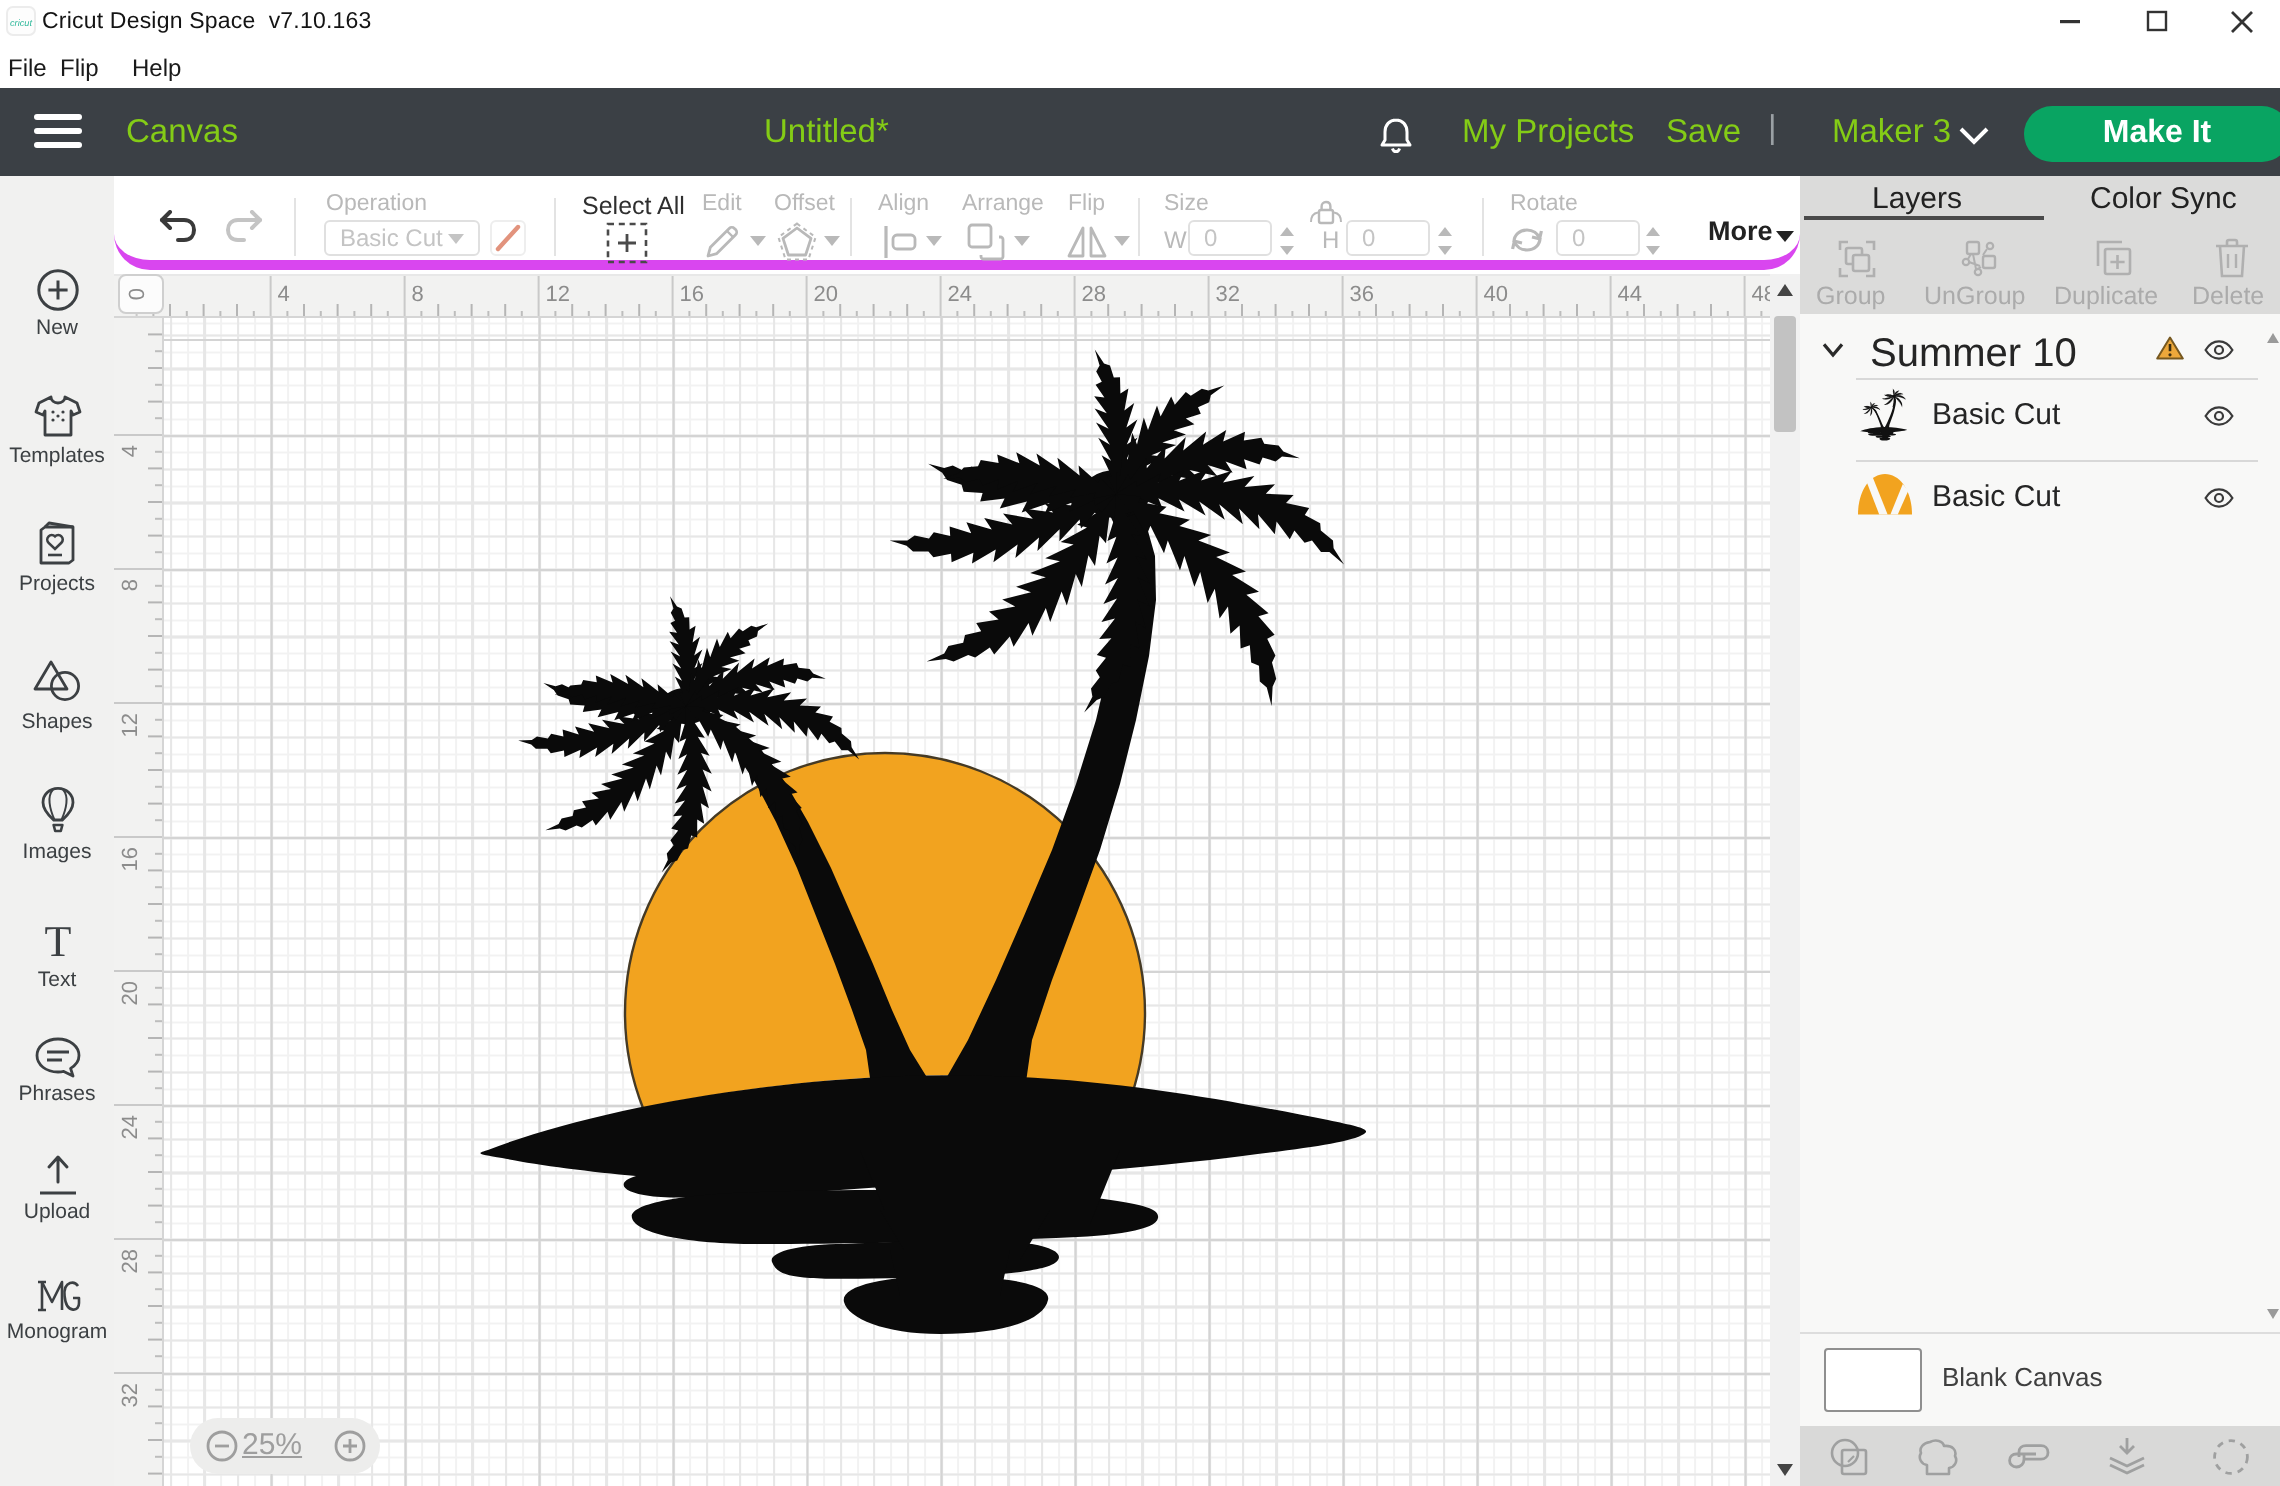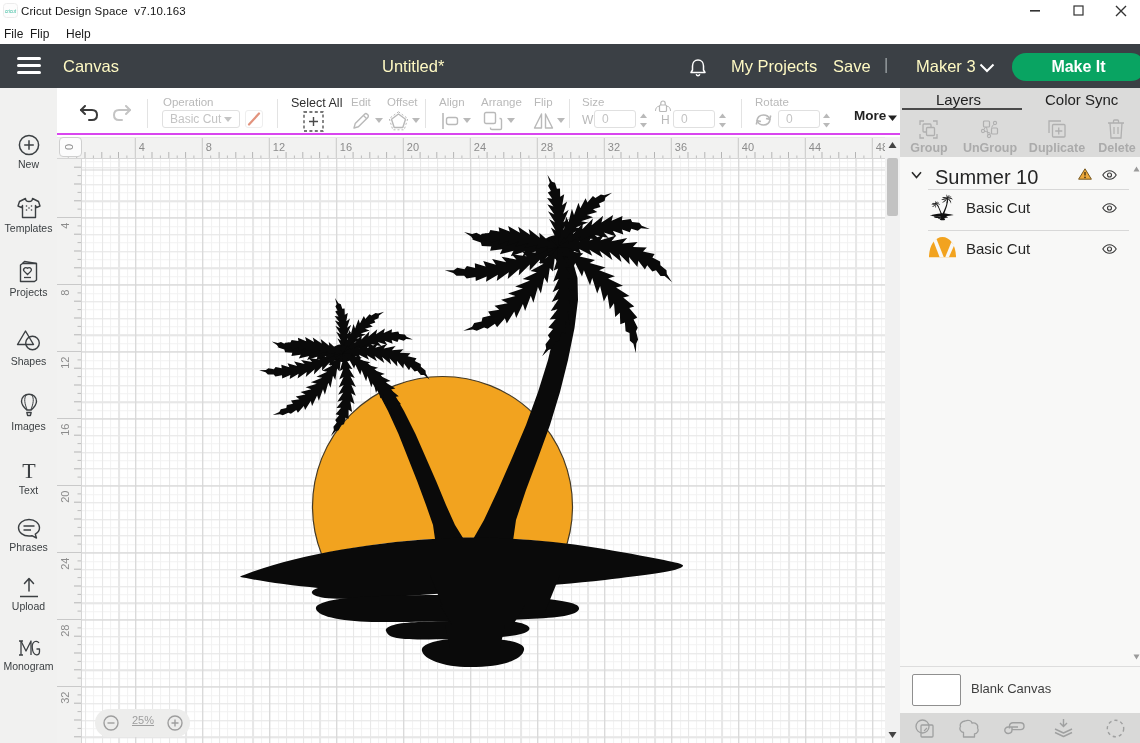--- a/index.html
+++ b/index.html
@@ -11,27 +11,27 @@
   #titlebar { left:0; top:0; width:1140px; height:22px; background:#fff; }
   #titletxt { left:21px; top:5px; font-size:11.5px; color:#141414; letter-spacing:0.1px;}
   #applogo { left:4px; top:7px; }
   #winbtns { right:0; top:0; }
   
   #menubar { left:0; top:22px; width:1140px; height:22px; background:#fff;
     font-size:12px; color:#1a1a1a; }
   #menubar span { position:absolute; top:5px; }
   
   #header { left:0; top:44px; width:1140px; height:44px; background:#3b4045; color:#fff; overflow:hidden;}
-  #header .htxt { position:absolute; font-size:16.5px; color:#fef9c3; }
+  #header .htxt { position:absolute; font-size:16.5px; color:#84cc16; }
   #makeit { position:absolute; left:1012px; top:9px; width:133px; height:28px;
     background:#09a462; border-radius:14px; color:#fff; font-size:16px; font-weight:bold;
     text-align:center; line-height:28px; }
   
   #toolbar { left:57px; top:88px; width:843px; height:47px; background:#fff;
-    border-bottom:2px solid #d946ef; }
+    border-bottom:5px solid #d946ef;border-radius:18px; }
   .tlabel { position:absolute; font-size:11.5px; color:#b9b9b9; top:8px; }
   .tlabel.dark { color:#2f2f2f; font-size:12.5px; }
   .tsep { position:absolute; top:11px; height:29px; width:1px; background:#e3e3e3; }
   .tinput { position:absolute; top:22px; height:18px; border:1px solid #e0e0e0;
     border-radius:3px; background:#fff; color:#c4c4c4; font-size:12px; line-height:16px;
     padding-left:7px; }
   
   #sidebar { left:0; top:88px; width:57px; height:655px; background:#f1f1f0; }
   .sbitem { position:absolute; width:57px; text-align:center; color:#3c4043;margin-top:32px; }
   .sbitem svg { margin:0 auto; }
@@ -50,31 +50,31 @@
     background-image:
       repeating-linear-gradient(to right, #d4d4d4 0 1px, transparent 1px 67px),
       repeating-linear-gradient(to bottom, #d4d4d4 0 1px, transparent 1px 67px),
       repeating-linear-gradient(to right, #e7e7e7 0 1px, transparent 1px 16.75px),
       repeating-linear-gradient(to bottom, #e7e7e7 0 1px, transparent 1px 16.75px),
       repeating-linear-gradient(to right, #f2f2f2 0 1px, transparent 1px 8.375px),
       repeating-linear-gradient(to bottom, #f2f2f2 0 1px, transparent 1px 8.375px);
     background-position: 53.3px 0, 0 58.5px, 3.05px 0, 0 8.25px, 3.05px 0, 0 8.25px; }
   #zoompill { position:absolute; left:13px; top:550px; width:95px; height:28px;
     background:#ededec; border-radius:14px; color:#9e9e9e; }
-  #zoompill .pct { position:absolute; left:37px; top:5px; font-size:11px; color:#9e9e9e;text-decoration:underline;}
+  #zoompill .pct { position:absolute; left:26px; top:5px; font-size:15px; color:#9e9e9e;text-decoration:underline;}
   
   #vscroll { left:885px; top:137px; width:15px; height:606px; background:#f1f1f1; }
   #vthumb { position:absolute; left:2px; top:21px; width:11px; height:58px; background:#c2c2c2; border-radius:2px;}
   
   #rpanel { left:900px; top:88px; width:240px; height:655px; background:#f8f8f7; }
   #rtabs { position:absolute; left:0; top:0; width:240px; height:22px; background:#dbdbda;
     font-size:15px; color:#222;padding-left:28px; }
   #runderline { position:absolute; left:2px; top:20px; width:120px; height:2px; background:#4a4a4a; }
   #rbtns { position:absolute; left:0; top:22px; width:240px; height:47px; background:#dbdbda; }
-  .rbtn { position:absolute; text-align:center; color:#ababab; font-size:12.5px;font-weight:bold; }
+  .rbtn { position:absolute; color:#ababab; font-size:12.5px; }
   .divider { position:absolute; height:1px; background:#d8d8d8; }
   #blankrow { position:absolute; left:0; top:578px; width:240px; height:47px; background:#f8f8f7;
     border-top:1px solid #dddddd;}
   #swatch { position:absolute; left:12px; top:7px; width:49px; height:32px; background:#fff;
     border:1px solid #8f8f8f; border-radius:2px; }
   #bottombar { position:absolute; left:0; top:625px; width:240px; height:30px; background:#d9d9d8; }
 </style>
 </head>
 <body>
 <div id="titlebar" class="abs"></div>

